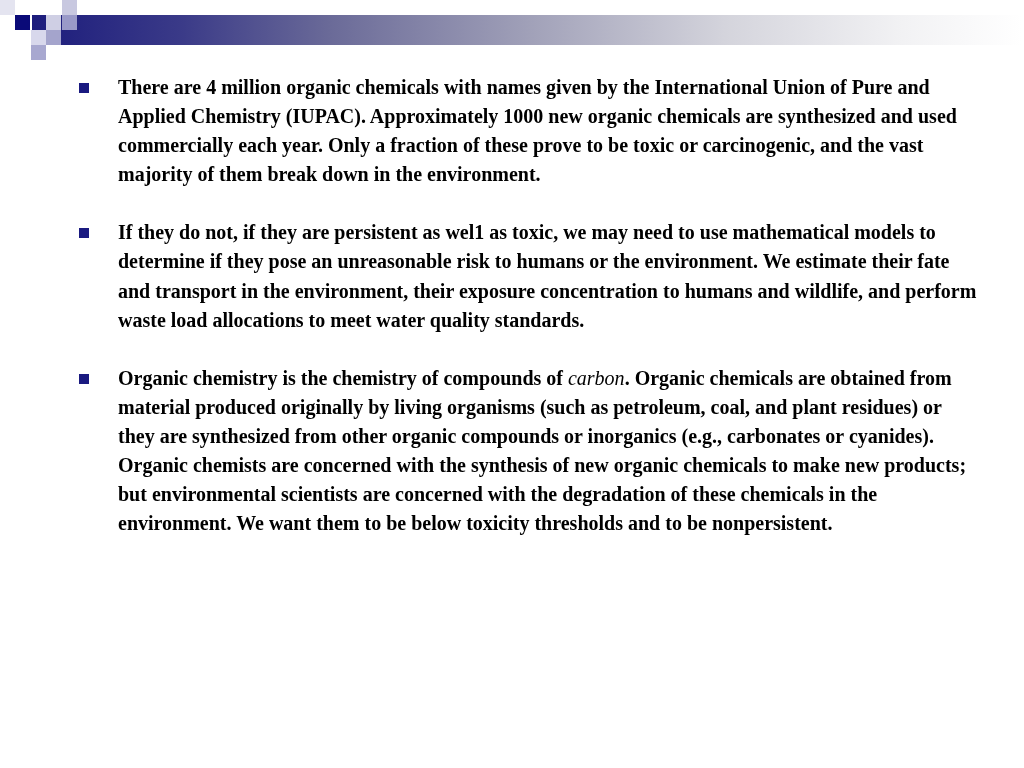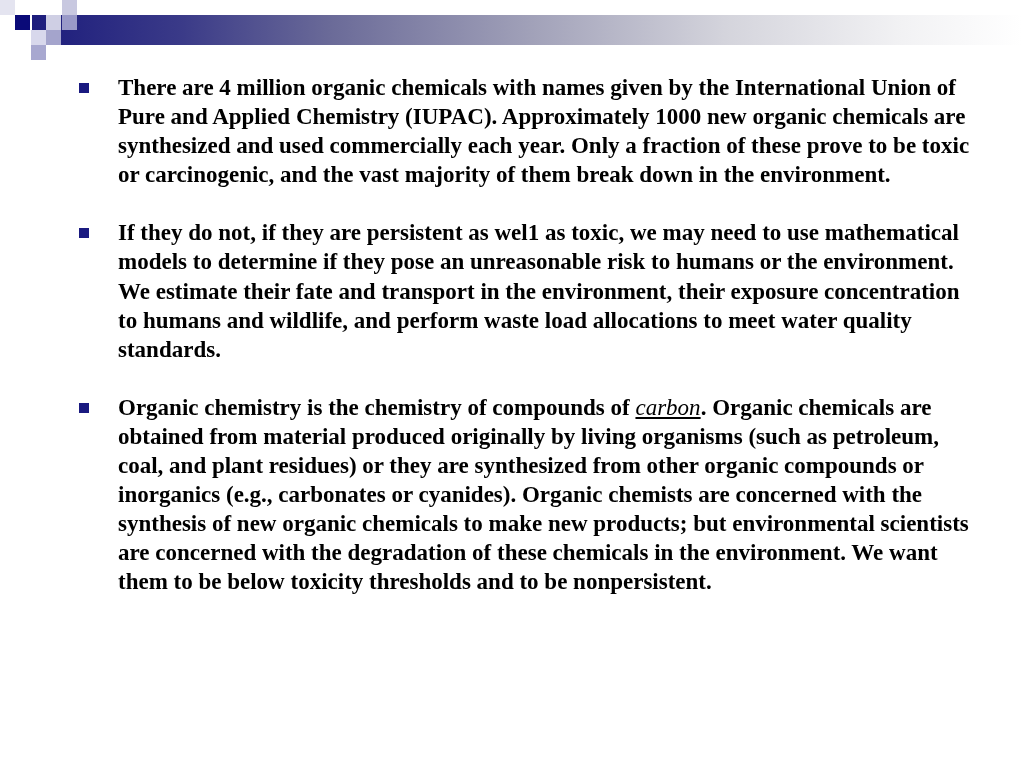--- a/index.html
+++ b/index.html
@@ -14,24 +14,24 @@
     position: absolute; left: 32px; top: 15px; width: 990px; height: 30px;
     background: linear-gradient(to right, #1c1c7c 0%, #3a3a88 15%, #6a6a98 30%, #a0a0b8 50%, #d4d4dc 70%, #f2f2f4 88%, #ffffff 100%);
   }
   .content { position: absolute; left: 78px; top: 73px; width: 900px; }
   .bullet-item { position: relative; padding-left: 40px; margin-bottom: 29px; }
   .bullet {
     position: absolute; left: 1px; top: 10px; width: 10px; height: 10px;
     background: #1a1a80;
   }
   .para {
-    font-size: 23px; line-height: 29.1px; font-weight: bold; color: #000000;
+    font-size: 20px; line-height: 29.1px; font-weight: bold; color: #000000;
     margin: 0;
   }
-  .para em { font-weight: normal; font-style: italic; text-decoration: underline; }
+  .para em { font-weight: normal; font-style: italic; }
 </style>
 </head>
 <body>
 
 <div class="header-deco">
   <div class="sq" style="left:0;top:0;width:15px;height:15px;background:#e4e4f0;"></div>
   <div class="sq" style="left:62px;top:0;width:15px;height:15px;background:#c8c8e0;"></div>
   <div class="bar"></div>
   <div class="sq" style="left:15px;top:15px;width:15px;height:15px;background:#0a0a78;"></div>
   <div class="sq" style="left:46px;top:15px;width:15px;height:15px;background:#cfcfe4;"></div>

